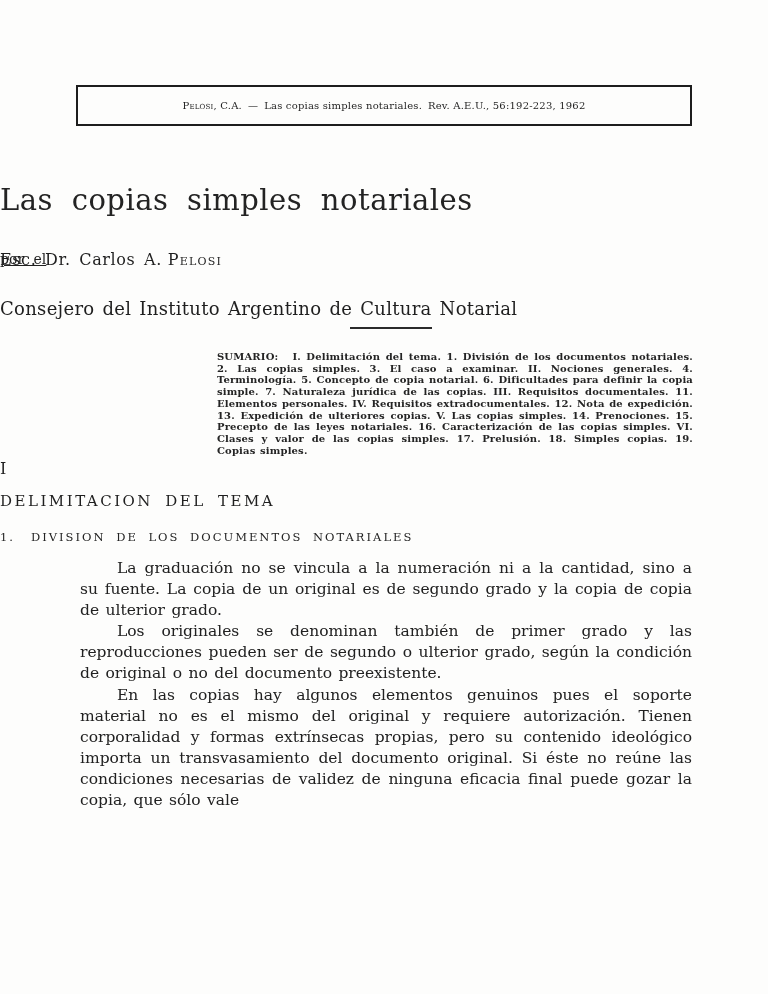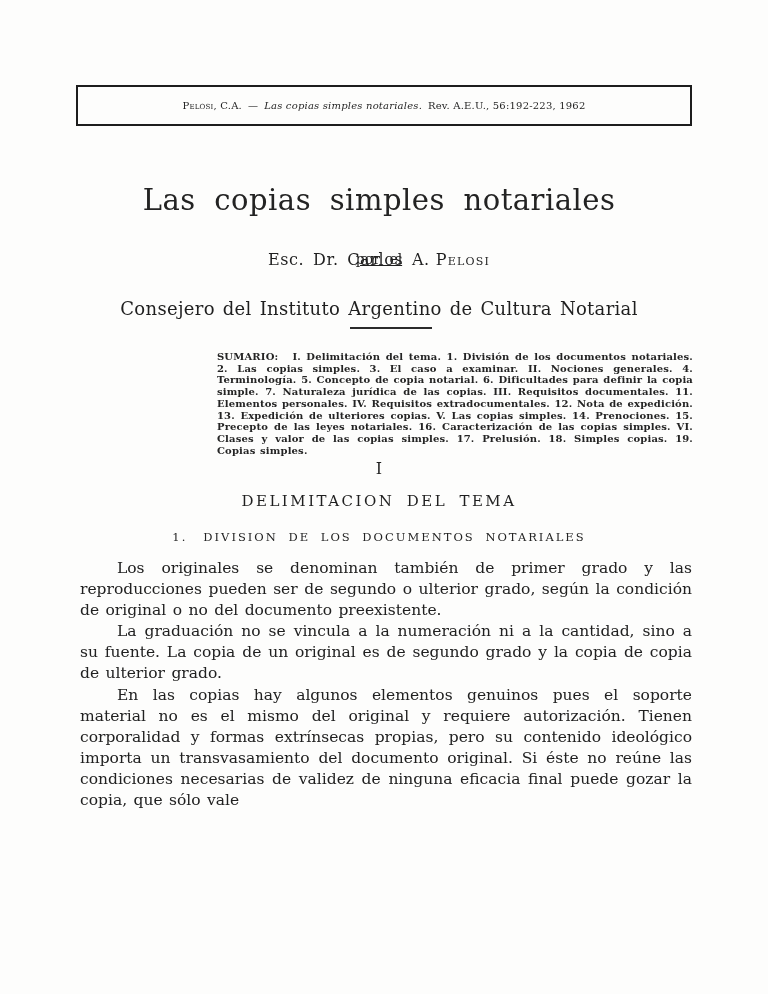--- a/index.html
+++ b/index.html
@@ -5,33 +5,33 @@
   html, body { margin: 0; padding: 0; }
   body {
     width: 768px; height: 994px;
     background: #fdfdfc;
     color: #1f1f1f;
     font-family: "DejaVu Serif", serif;
     position: relative;
     overflow: hidden;
   }
   .centered {
-    position: absolute; left: 0; width: 668px; text-align: center; margin-left: 45px;
+    position: absolute; left: 0; width: 668px; text-align: left;
   }
   
   .citation-box {
     position: absolute; left: 76px; top: 85px; width: 612px; height: 37px;
     border: 2px solid #1d1d1d;
     display: flex; align-items: center; justify-content: center;
     font-size: 10px; white-space: nowrap; letter-spacing: 0.2px;
     background: #fdfdfc;
   }
   .citation-box .part { margin: 0 3px; }
   .sc { font-variant: small-caps; }
-  .it { font-style: italic; }
+  .it { }
   
   .article-title {
     top: 183px; font-size: 29px; letter-spacing: 0.5px; word-spacing: 9px;
     color: #232323;
   }
   .byline { top: 251px; font-size: 14px; word-spacing: 5px; text-decoration: underline; }
   .author-line { top: 250px; font-size: 16px; letter-spacing: 0.6px; word-spacing: 3px; }
   .author-line .surname { font-variant: small-caps; letter-spacing: 1.2px; margin-left: 6px; }
   .affiliation { top: 298px; font-size: 18px; letter-spacing: 0.3px; word-spacing: 2px; }
   .divider-rule {
@@ -92,18 +92,18 @@
 
   <div class="centered section-number">I</div>
 
   <div class="centered section-title">DELIMITACION DEL TEMA</div>
 
   <div class="centered subsection-heading">
     <span class="num">1.</span><span>DIVISION DE LOS DOCUMENTOS NOTARIALES</span>
   </div>
 
   <div class="body-text">
+    <p>La graduación no se vincula a la numeración ni a la cantidad, sino a su fuente. La copia de un original es de segundo grado y la copia de copia de ulterior grado.</p>
     <p>Los originales se denominan también de primer grado y las reproducciones pueden ser de segundo o ulterior grado, según la condición de original o no del documento preexistente.</p>
-    <p>La graduación no se vincula a la numeración ni a la cantidad, sino a su fuente. La copia de un original es de segundo grado y la copia de copia de ulterior grado.</p>
     <p>En las copias hay algunos elementos genuinos pues el soporte material no es el mismo del original y requiere autorización. Tienen corporalidad y formas extrínsecas propias, pero su contenido ideológico importa un transvasamiento del documento original. Si éste no reúne las condiciones necesarias de validez de ninguna eficacia final puede gozar la copia, que sólo vale</p>
   </div>
 
 </div>
 
 </body></html>

